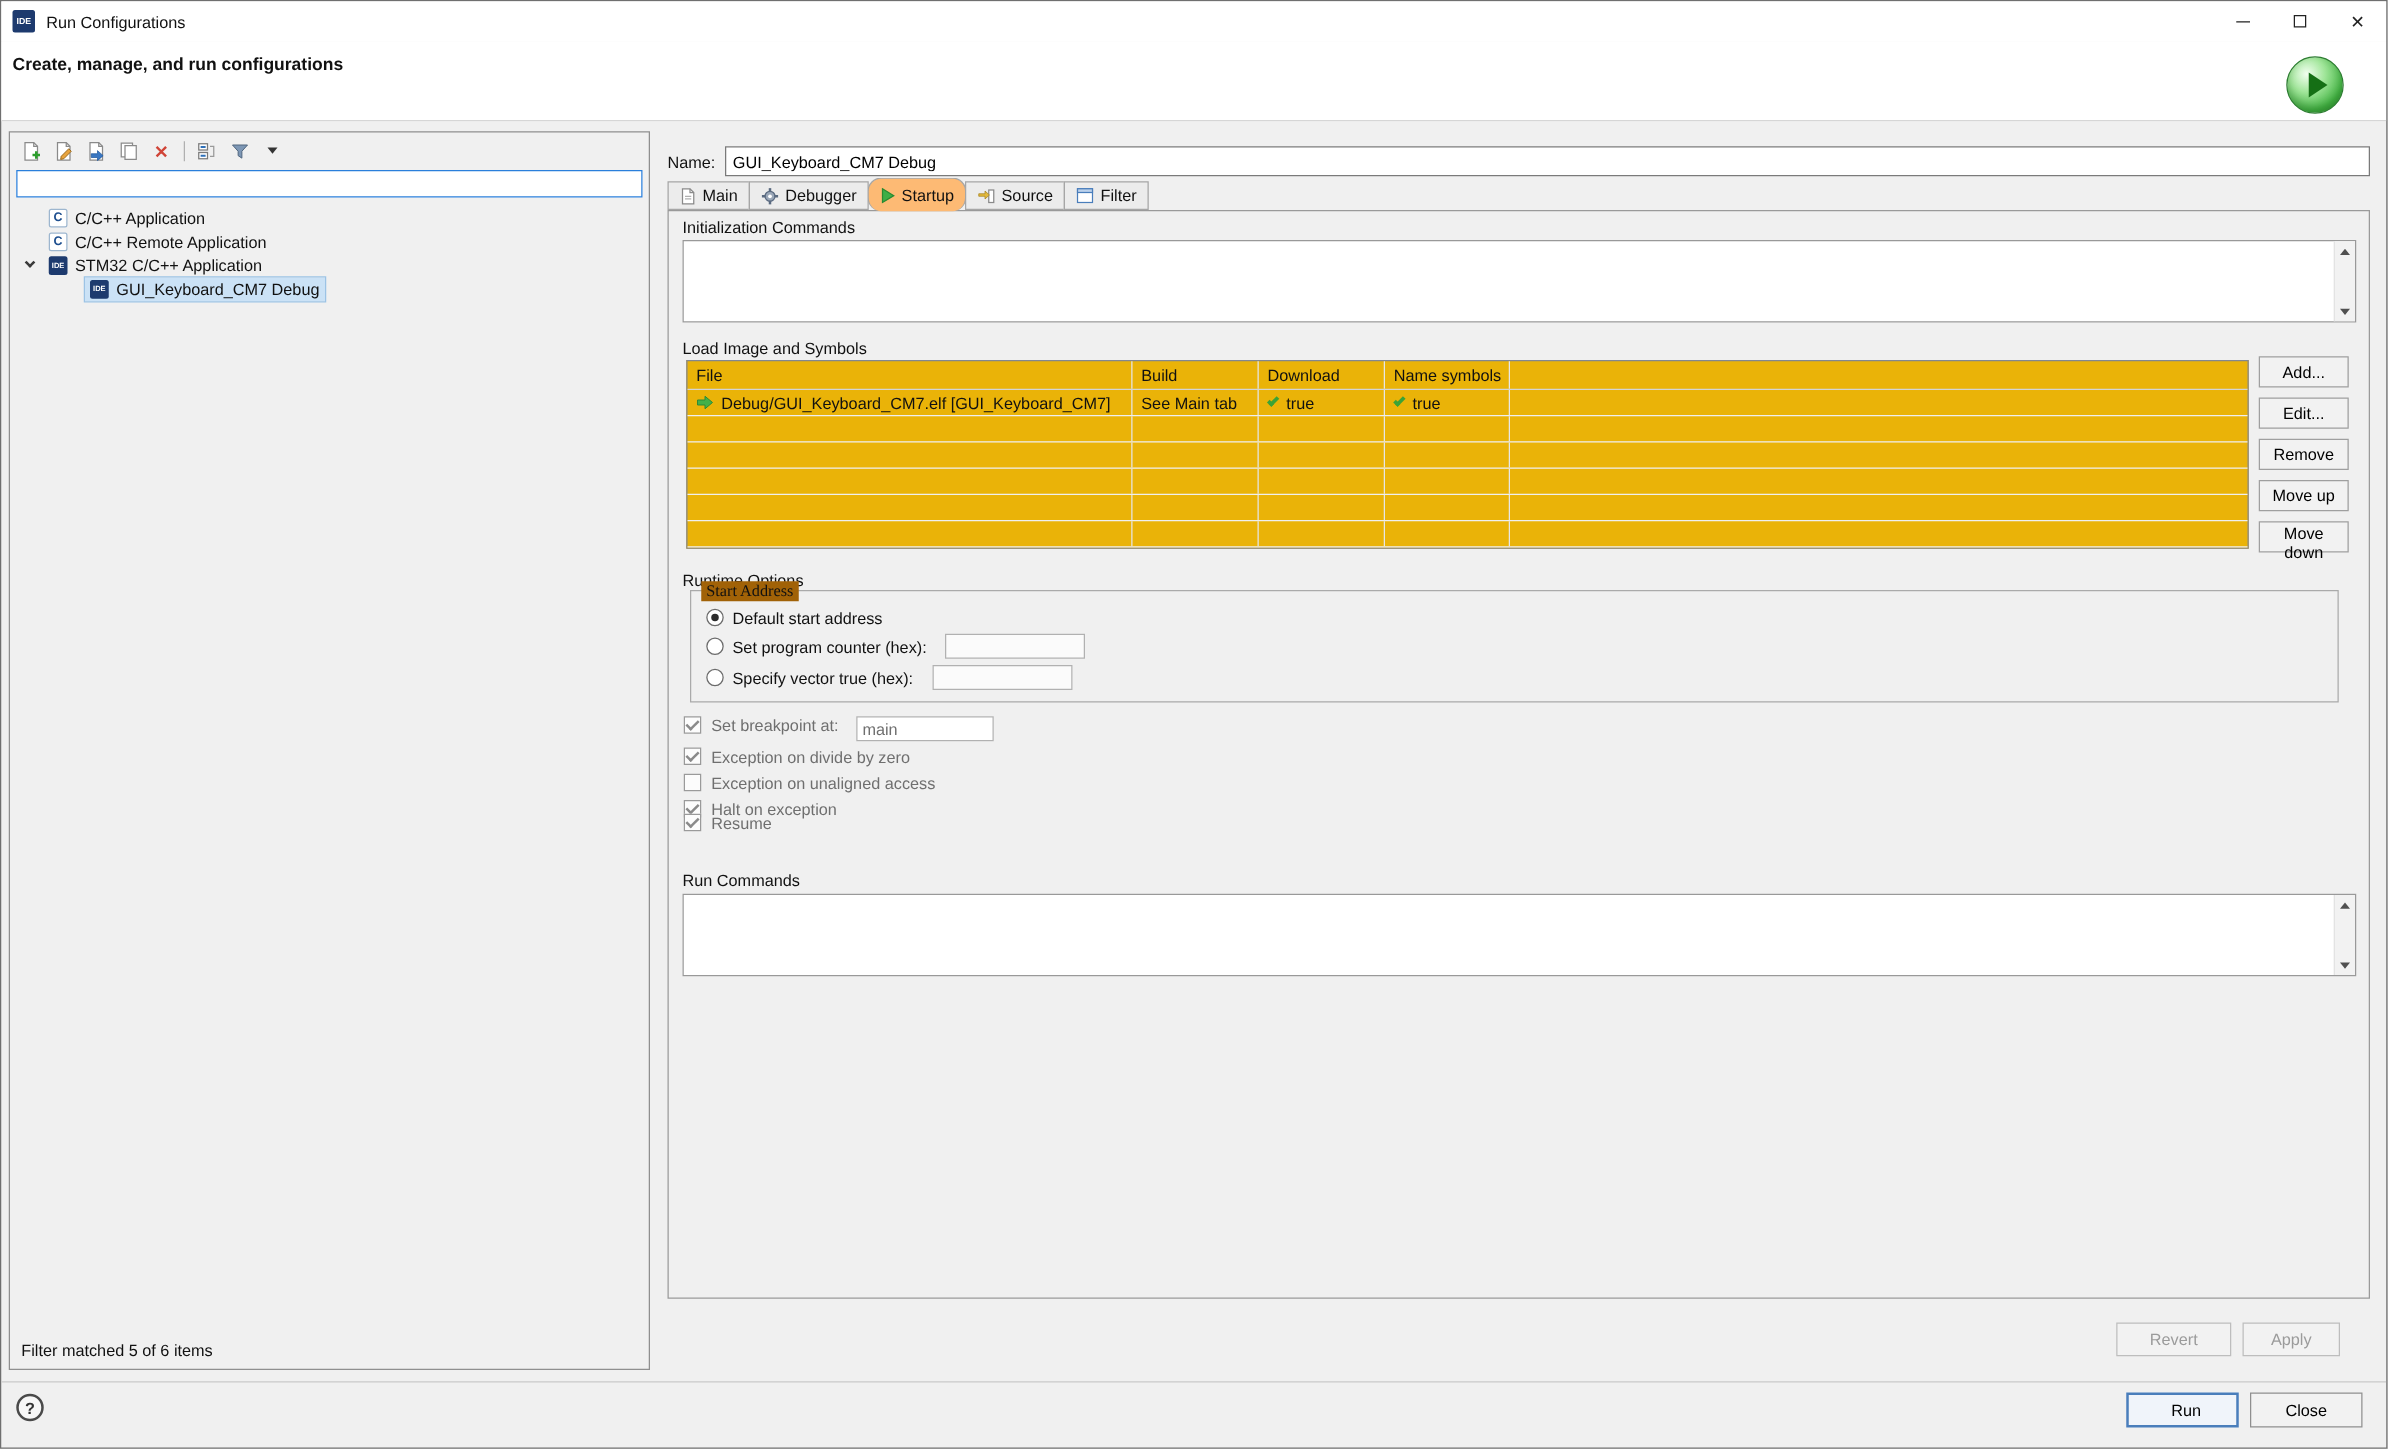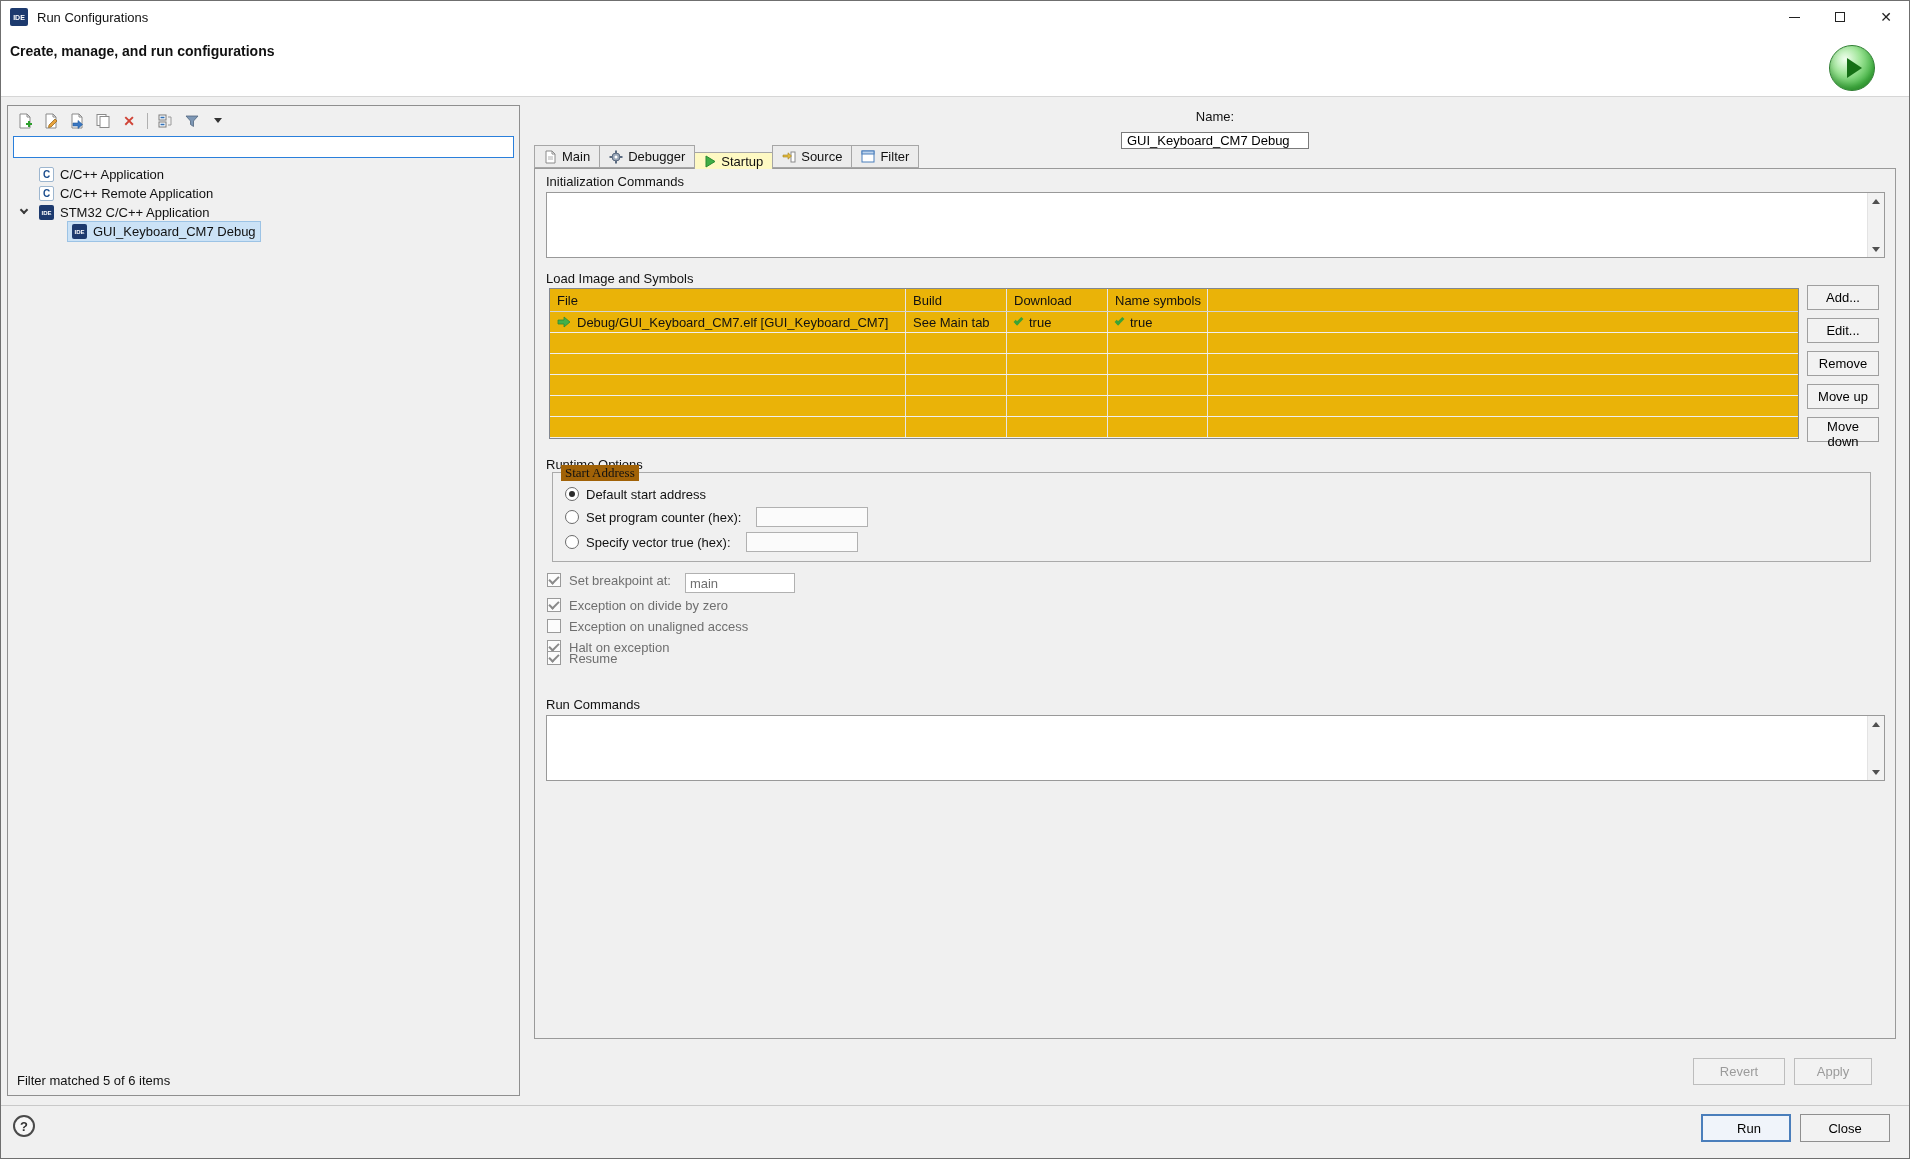--- a/index.html
+++ b/index.html
@@ -41,26 +41,26 @@
   .twisty { position:absolute; left:13px; top:4px; width:6px; height:6px; border-right:2px solid #3a3a3a; border-bottom:2px solid #3a3a3a; transform:rotate(45deg); }
   .row-inner { display:flex; align-items:center; gap:6px; padding:0 4px; height:19px; }
   .tree-row.selected .row-inner { background:#cbe2f6; outline:1px solid #9cc3e5; }
   .c-badge { width:15px; height:15px; background:#fff; border:1px solid #9db6cf; color:#1e4f8f; font-weight:bold; font-size:10px;
              display:flex; align-items:center; justify-content:center; border-radius:2px; flex:0 0 auto; }
   .stm32-badge { width:15px; height:15px; background:#1d3a6e; color:#fff; font-size:6px; font-weight:bold;
                  display:flex; align-items:center; justify-content:center; border-radius:2px; flex:0 0 auto; }
   .filter-status { position:absolute; left:9px; bottom:7px; }
 
   
-  .name-row { position:absolute; left:533px; top:108px; right:13px; height:40px; display:flex; align-items:center; gap:8px;flex-direction:column; }
+  .name-row { position:absolute; left:533px; top:108px; right:13px; height:40px; display:flex; align-items:center; gap:8px; }
   .name-input { flex:1; height:24px; border:1px solid #7a7a7a; background:#fff; padding:0 5px; font:inherit; }
 
   .tabs { position:absolute; left:533px; top:141px; right:13px; height:26px; display:flex; align-items:flex-end; z-index:3; }
   .tab { display:flex; align-items:center; gap:5px; height:23px; padding:0 9px; background:#ececec; border:1px solid #a6a6a6; margin-right:-1px; white-space:nowrap; }
-  .tab.active { height:17px; background:#fef9c3; border-bottom:none; z-index:4; margin-bottom:-1px; }
+  .tab.active { height:27px; background:#fdba74; border-bottom:none; z-index:4; margin-bottom:-1px;border-radius:11px; }
 
   .content { position:absolute; left:533px; top:167px; right:13px; height:871px; border:1px solid #9a9a9a; background:#f0f0f0; z-index:2; }
   .lbl { position:absolute; font-size:13px; white-space:nowrap; }
   .lbl-init { left:11px; top:5px; }
   .ta { position:absolute; background:#fff; border:1px solid #999; }
   .ta-init { left:11px; top:23px; right:10px; height:66px; }
   .vscroll { position:absolute; top:0; right:0; bottom:0; width:17px; background:#f2f2f2; border-left:1px solid #e3e3e3; }
   .sb-btn { position:absolute; left:0; width:16px; height:16px; display:flex; align-items:center; justify-content:center; }
   .sb-up { top:0; } .sb-down { bottom:0; }
   .arrow-up { width:0; height:0; border-left:4px solid transparent; border-right:4px solid transparent; border-bottom:5px solid #505050; }

